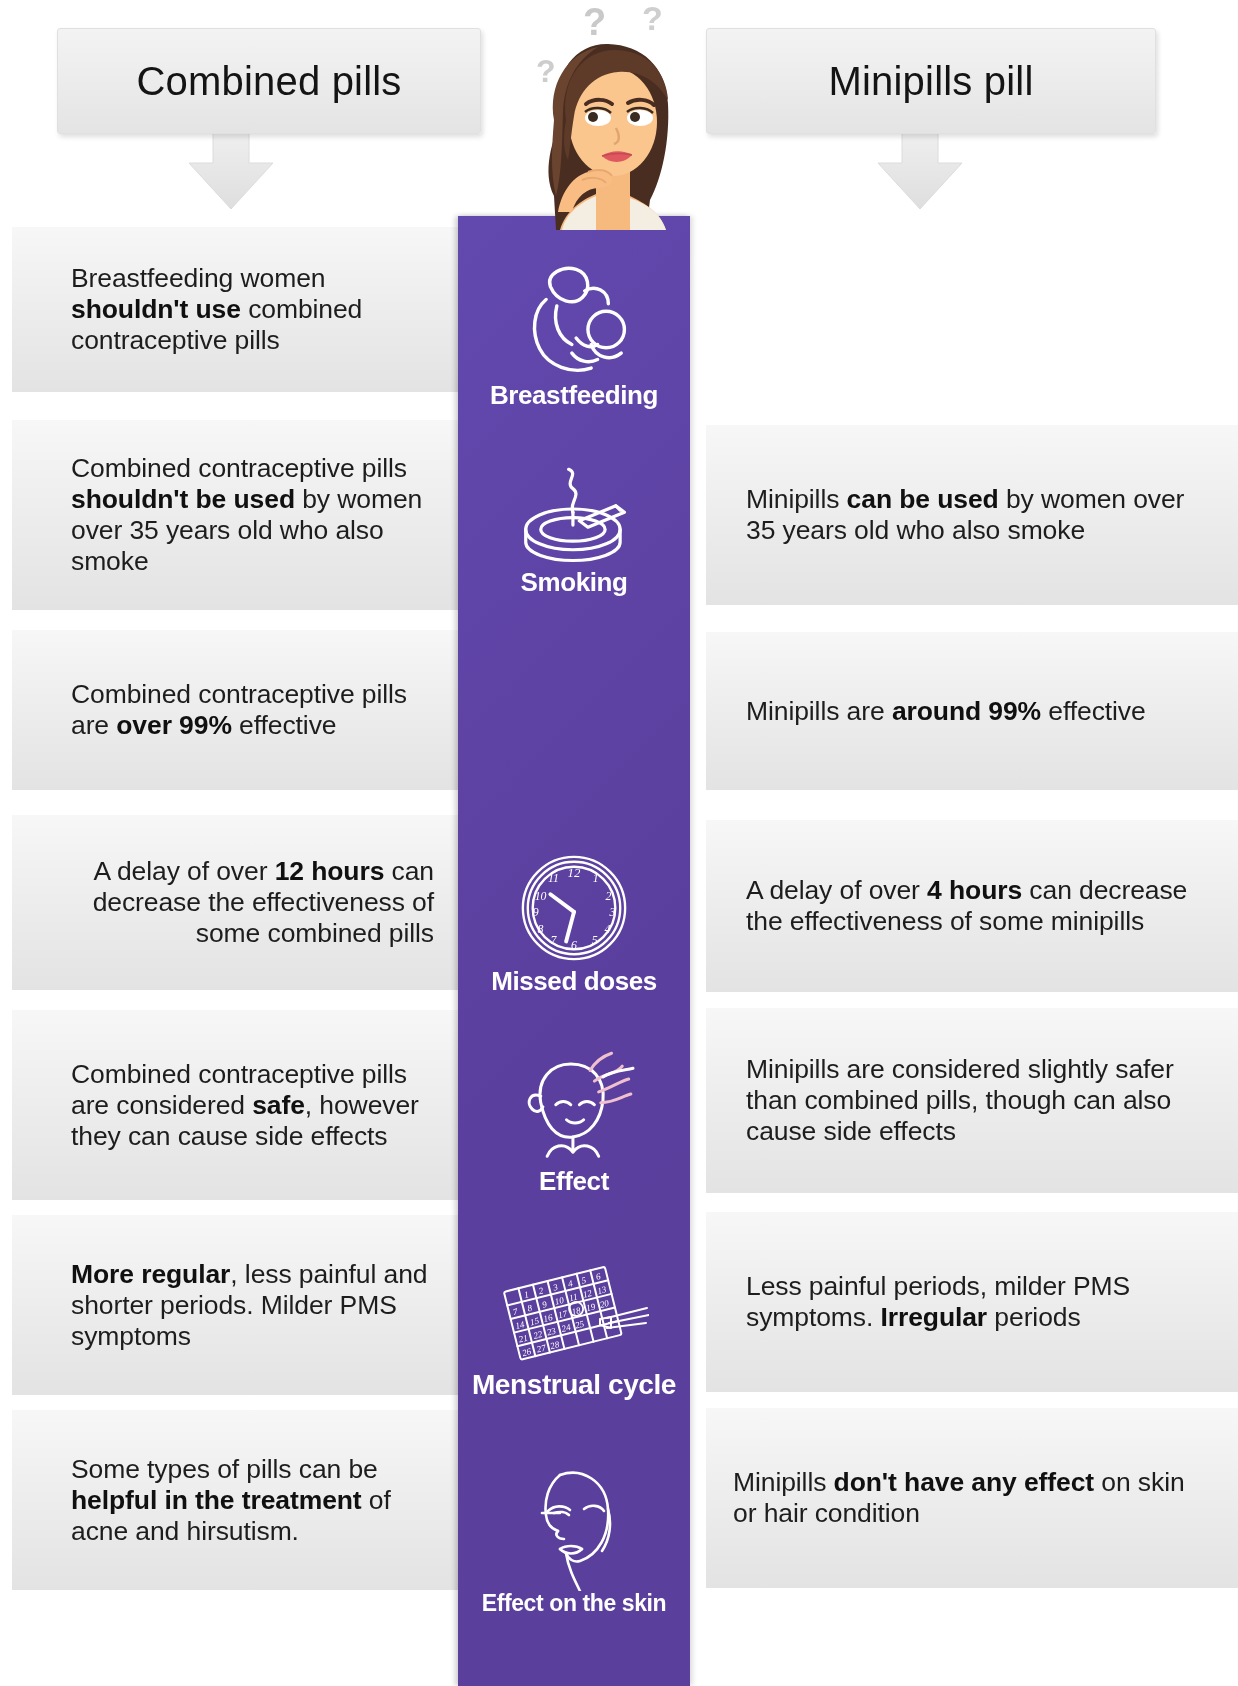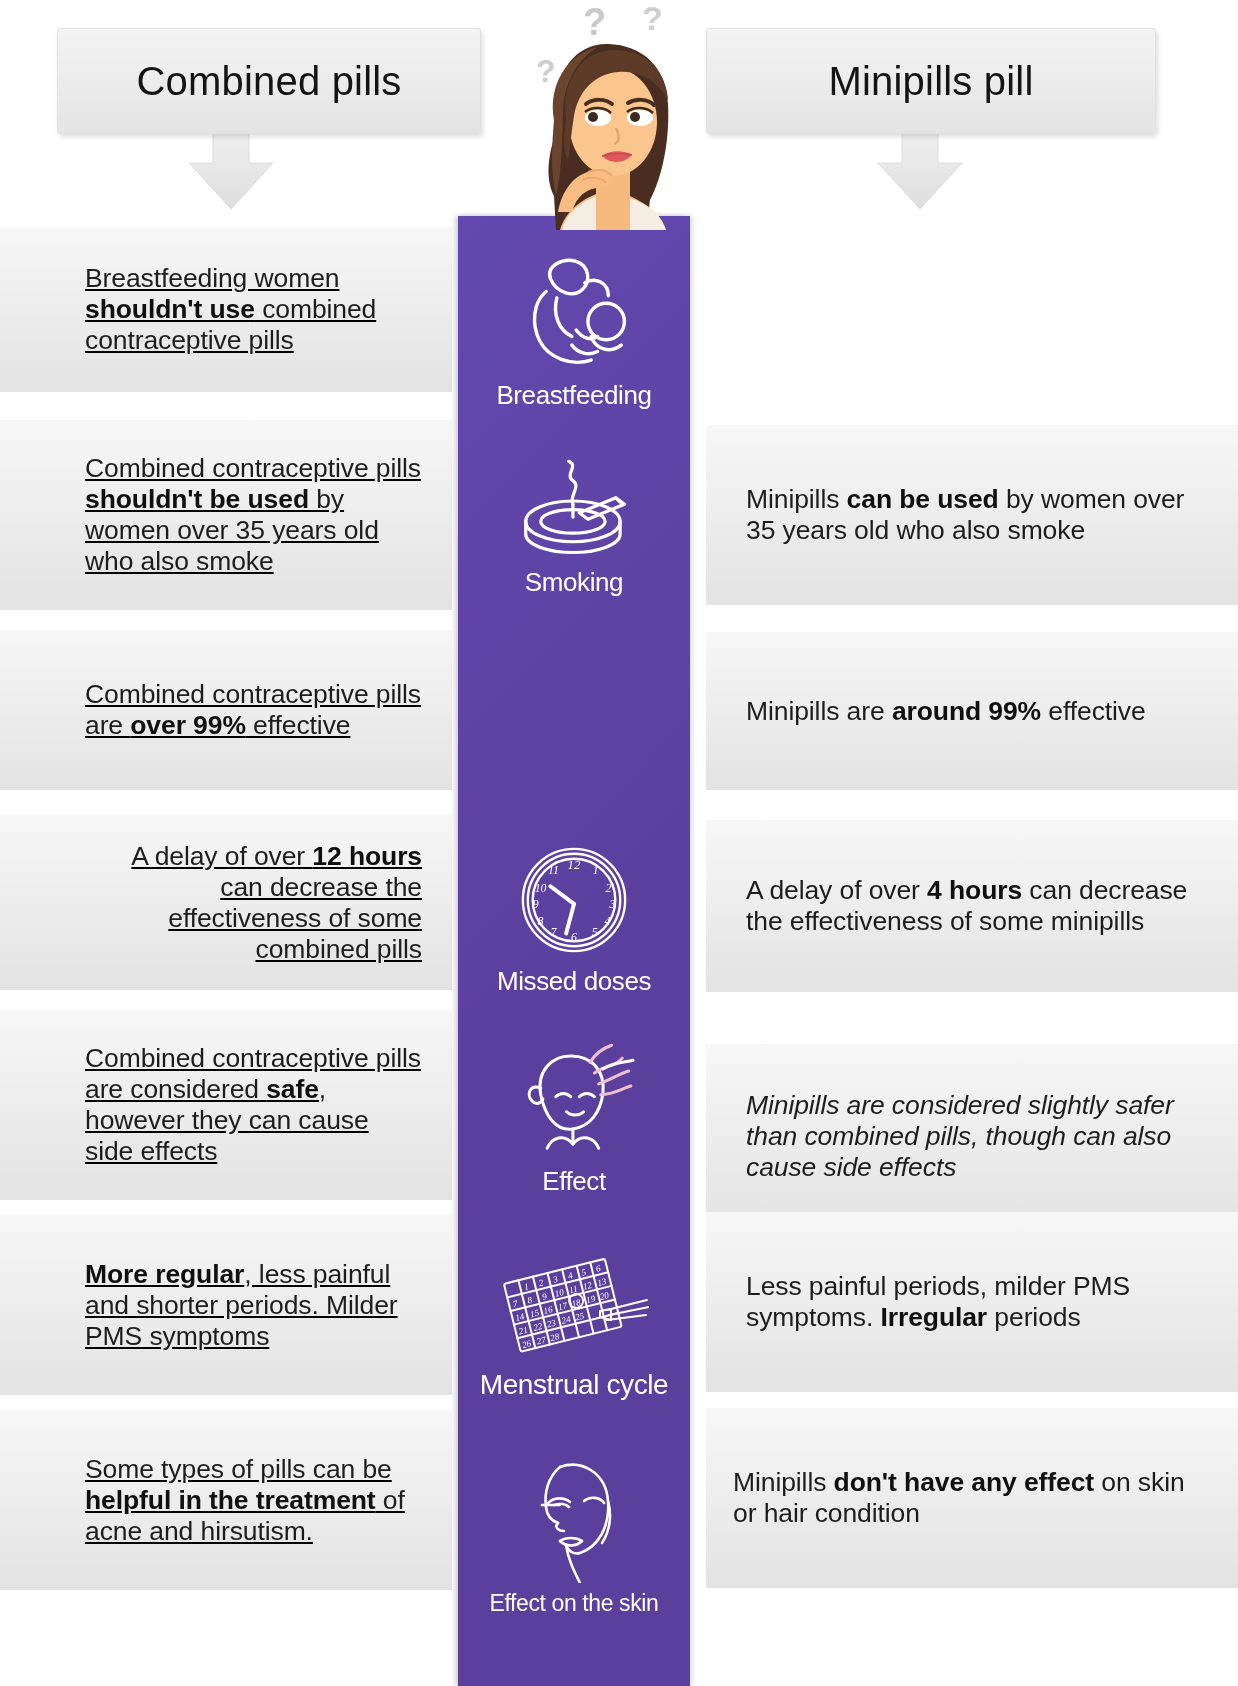--- a/index.html
+++ b/index.html
@@ -48,25 +48,25 @@
     height: 118px;
     display: flex;
     align-items: center;
     justify-content: center;
   }
   .center-icon svg { display: block; width: 100%; height: 100%; }
 
   .center-label {
     color: #ffffff;
     font-size: 26px;
-    font-weight: normal;
+    font-weight: bold;
     letter-spacing: -0.4px;
     white-space: nowrap;
     text-align: center;
-    margin-top: 8px;
+    margin-top: 0;
     line-height: 1.1;
   }
   .center-label.wide { font-size: 28px; }
 
   
   .header-box {
     position: absolute;
     top: 28px;
     height: 106px;
     background: linear-gradient(180deg, #f3f3f3 0%, #ebebeb 55%, #e4e4e4 100%);
@@ -110,21 +110,21 @@
   .woman-wrap svg { display: block; }
 
   
   .row-card {
     position: absolute;
     background: linear-gradient(180deg, #f7f7f7 0%, #efefef 38%, #e3e3e3 100%);
     display: flex;
     align-items: center;
     z-index: 1;
   }
-  .row-card.left  { left: 0px;   width: 452px; padding: 0 30px 0 85px; text-decoration: underline; }
+  .row-card.left  { left: 12px;   width: 452px; padding: 0 30px 0 59px; }
   .row-card.right { left: 706px; width: 532px; padding: 0 30px 0 40px; }
 
   .row-text {
     font-size: 26.5px;
     line-height: 1.17;
     color: #1d1d1d;
     letter-spacing: -0.1px;
   }
   .row-text b { font-weight: bold; color: #101010; }
 </style>
@@ -373,21 +373,21 @@
 
   <div class="row-card right" style="top:425px;height:180px;">
     <div class="row-text"><span>Minipills </span><b>can be used</b><span> by women over 35 years old who also smoke</span></div>
   </div>
   <div class="row-card right" style="top:632px;height:158px;">
     <div class="row-text"><span>Minipills are </span><b>around 99%</b><span> effective</span></div>
   </div>
   <div class="row-card right" style="top:820px;height:172px;">
     <div class="row-text"><span>A delay of over </span><b>4 hours</b><span> can decrease the effectiveness of some minipills</span></div>
   </div>
-  <div class="row-card right" style="top:1044px;height:185px;font-style:italic;">
+  <div class="row-card right" style="top:1008px;height:185px;">
     <div class="row-text"><span>Minipills are considered slightly safer than combined pills, though can also cause side effects</span></div>
   </div>
   <div class="row-card right" style="top:1212px;height:180px;">
     <div class="row-text"><span>Less painful periods, milder PMS symptoms.  </span><b>Irregular</b><span> periods</span></div>
   </div>
   <div class="row-card right" style="top:1408px;height:180px;padding-left:27px;">
     <div class="row-text"><span>Minipills </span><b>don't have any effect</b><span> on skin or hair condition</span></div>
   </div>
 
 </div>

